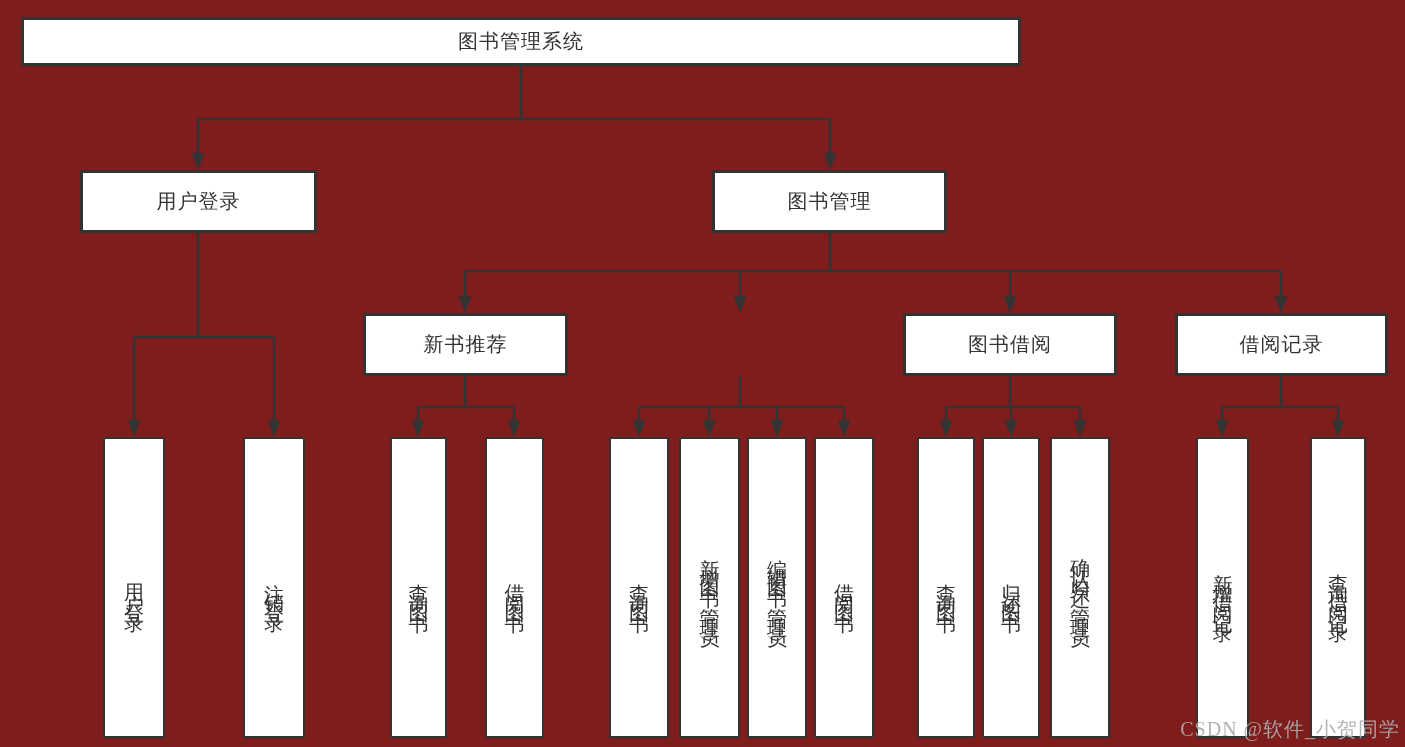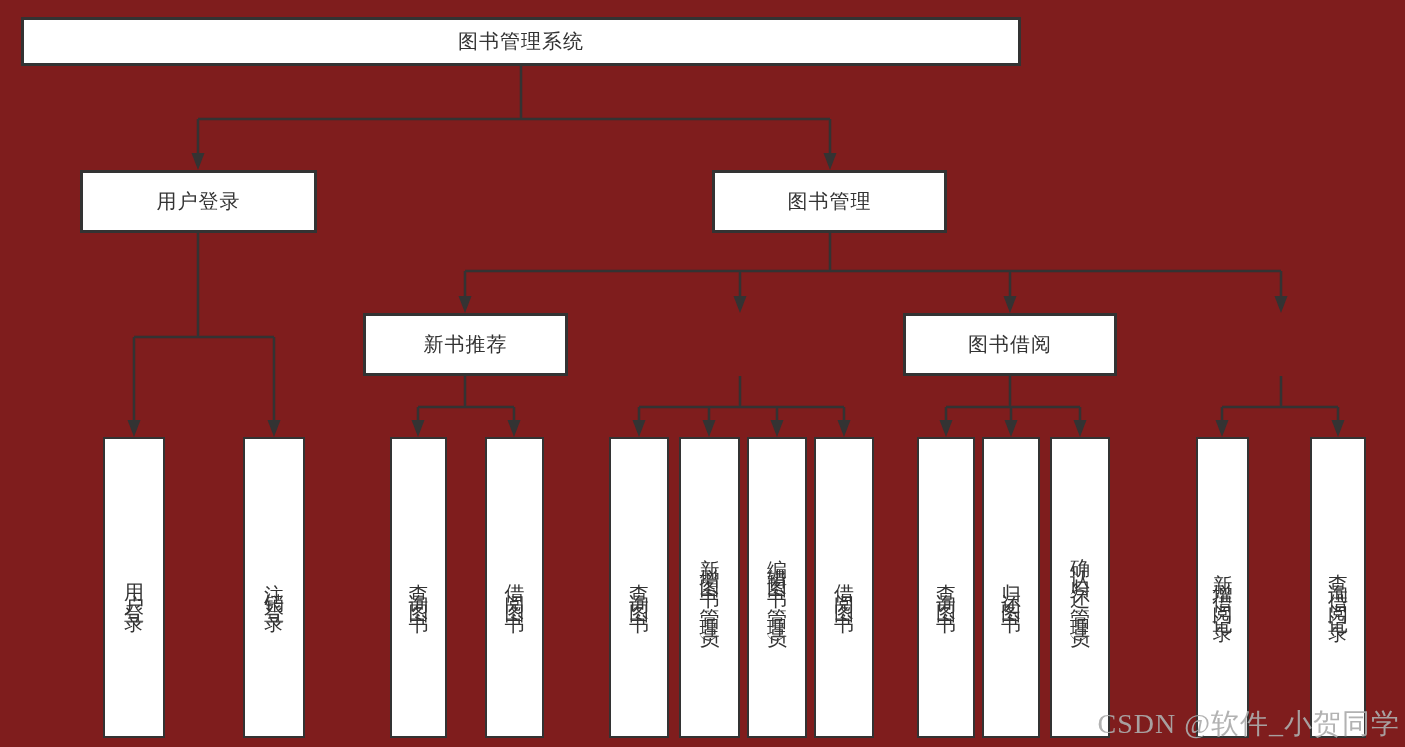--- a/index.html
+++ b/index.html
@@ -38,21 +38,21 @@
     text-orientation: mixed;
     font-size: 20px;
     letter-spacing: 10px;
     line-height: 1.15;
     white-space: nowrap;
   }
   .watermark {
     position: absolute;
     right: 5px;
     bottom: 4px;
-    font-size: 28px;
+    font-size: 20px;
     letter-spacing: 1px;
     color: rgba(171, 171, 171, 0.92);
     z-index: 6;
   }
 </style>
 </head>
 <body>
 
 <div class="canvas">
 
@@ -99,20 +99,23 @@
   <div class="box" style="left:712px; top:170px; width:235px; height:63px;">
     <span>图书管理</span>
   </div>
 
   <div class="box" style="left:363px; top:313px; width:205px; height:63px;">
     <span>新书推荐</span>
   </div>
   <div class="box" style="left:903px; top:313px; width:214px; height:63px;">
     <span>图书借阅</span>
   </div>
+  <div class="box" style="left:1175px; top:313px; width:213px; height:63px;">
+    <span>借阅记录</span>
+  </div>
 
   <div class="box leaf" style="left:103px; top:437px; width:62px; height:301px;">
     <span class="vtext">用户登录</span>
   </div>
   <div class="box leaf" style="left:243px; top:437px; width:62px; height:301px;">
     <span class="vtext">注销登录</span>
   </div>
 
   <div class="box leaf" style="left:390px; top:437px; width:57px; height:301px;">
     <span class="vtext">查询图书</span>

